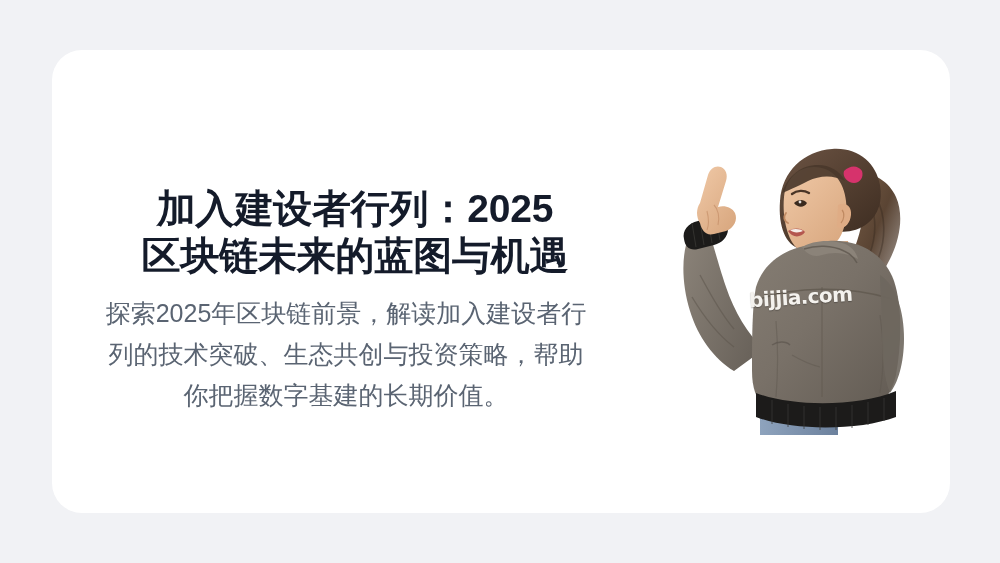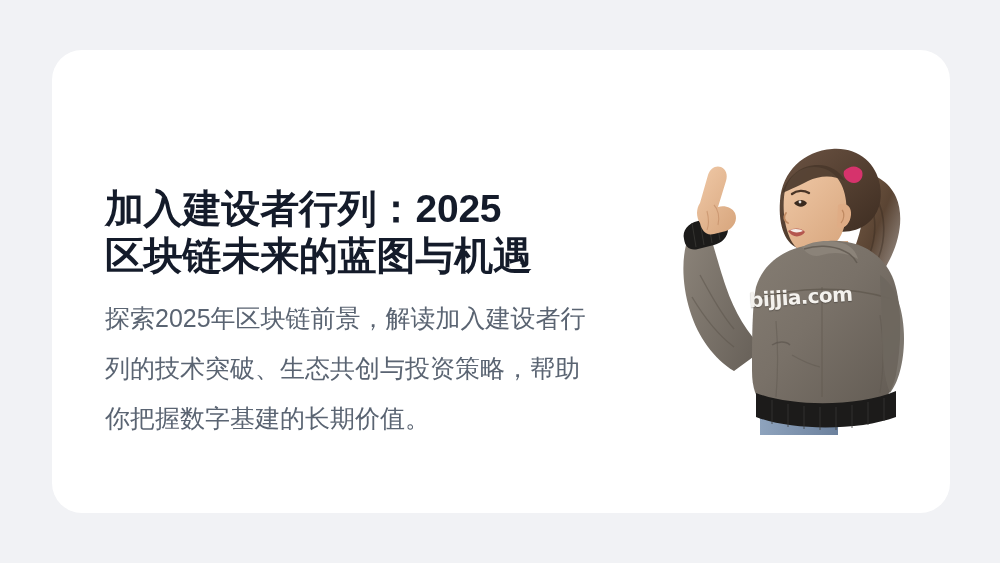--- a/index.html
+++ b/index.html
@@ -11,20 +11,21 @@
     height: 563px;
     background: #f1f2f5;
     font-family: "Liberation Sans", "DejaVu Sans", sans-serif;
     overflow: hidden;
   }
 
   #banner-root {
     position: relative;
     width: 1000px;
     height: 563px;
+    text-align: center;
   }
 
   
   #hero-card {
     position: absolute;
     left: 52px;
     top: 50px;
     width: 898px;
     height: 463px;
     background: #ffffff;
@@ -47,21 +48,21 @@
     font-weight: 700;
     letter-spacing: -0.2px;
     color: #141b2a;
     white-space: pre-line;
     font-family: "Liberation Sans", "DejaVu Sans", sans-serif;
   }
 
   #hero-subtitle {
     margin: 14px 0 0 0;
     font-size: 25px;
-    line-height: 50px;
+    line-height: 41px;
     font-weight: 400;
     color: #5a6472;
     width: 482px;
     font-family: "Liberation Sans", "DejaVu Sans", sans-serif;
   }
 
   
   #hero-illustration {
     position: absolute;
     left: 600px;   

